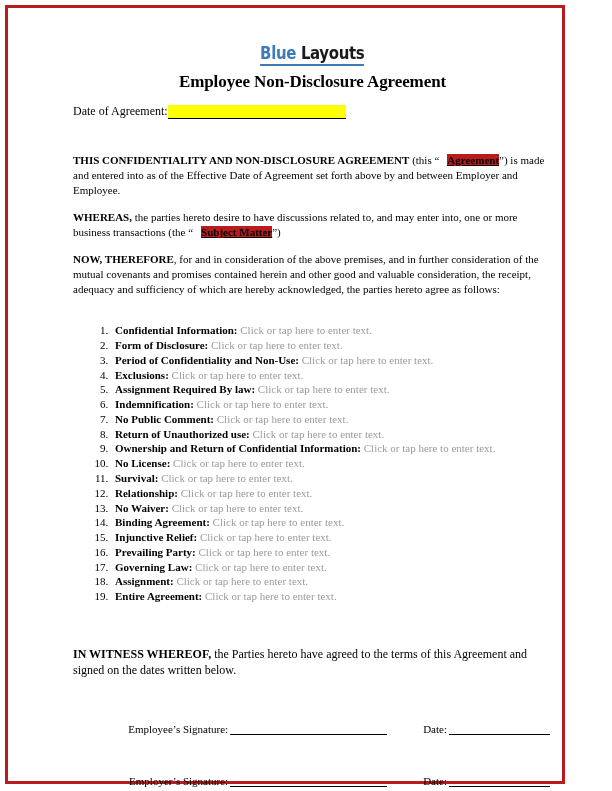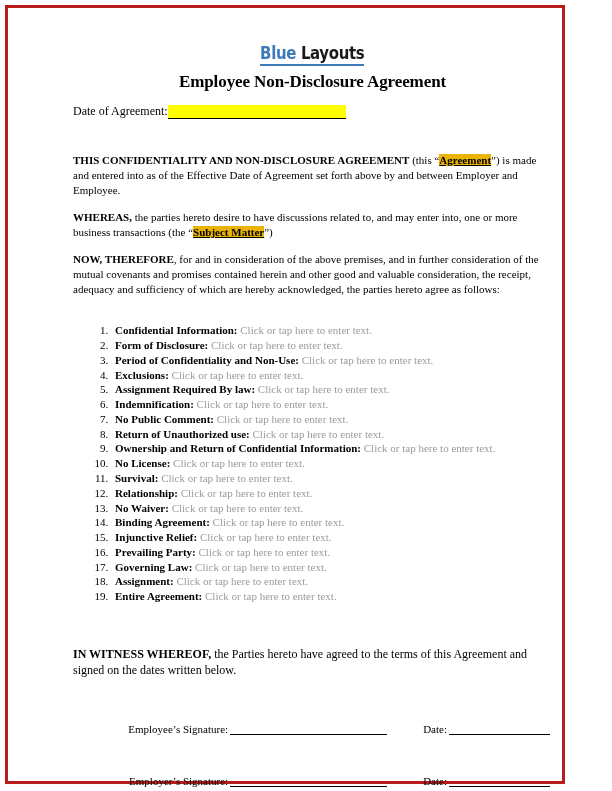--- a/index.html
+++ b/index.html
@@ -76,23 +76,24 @@
 
   
   p.para {
     font-size: 11px;
     line-height: 1.37;
     margin: 0 0 12px 0;
     text-align: left;
   }
   .b { font-weight: bold; }
   .hl {
-    background: #eab308;
+    background: #b91c1c;
     font-weight: bold;
     text-decoration: underline;
+    margin-left: 8px;
   }
 
   
   ol.clauses {
     font-size: 11px;
     line-height: 1.345;
     margin: 26px 0 0 0;
     padding-left: 38px;
   }
   ol.clauses li {

